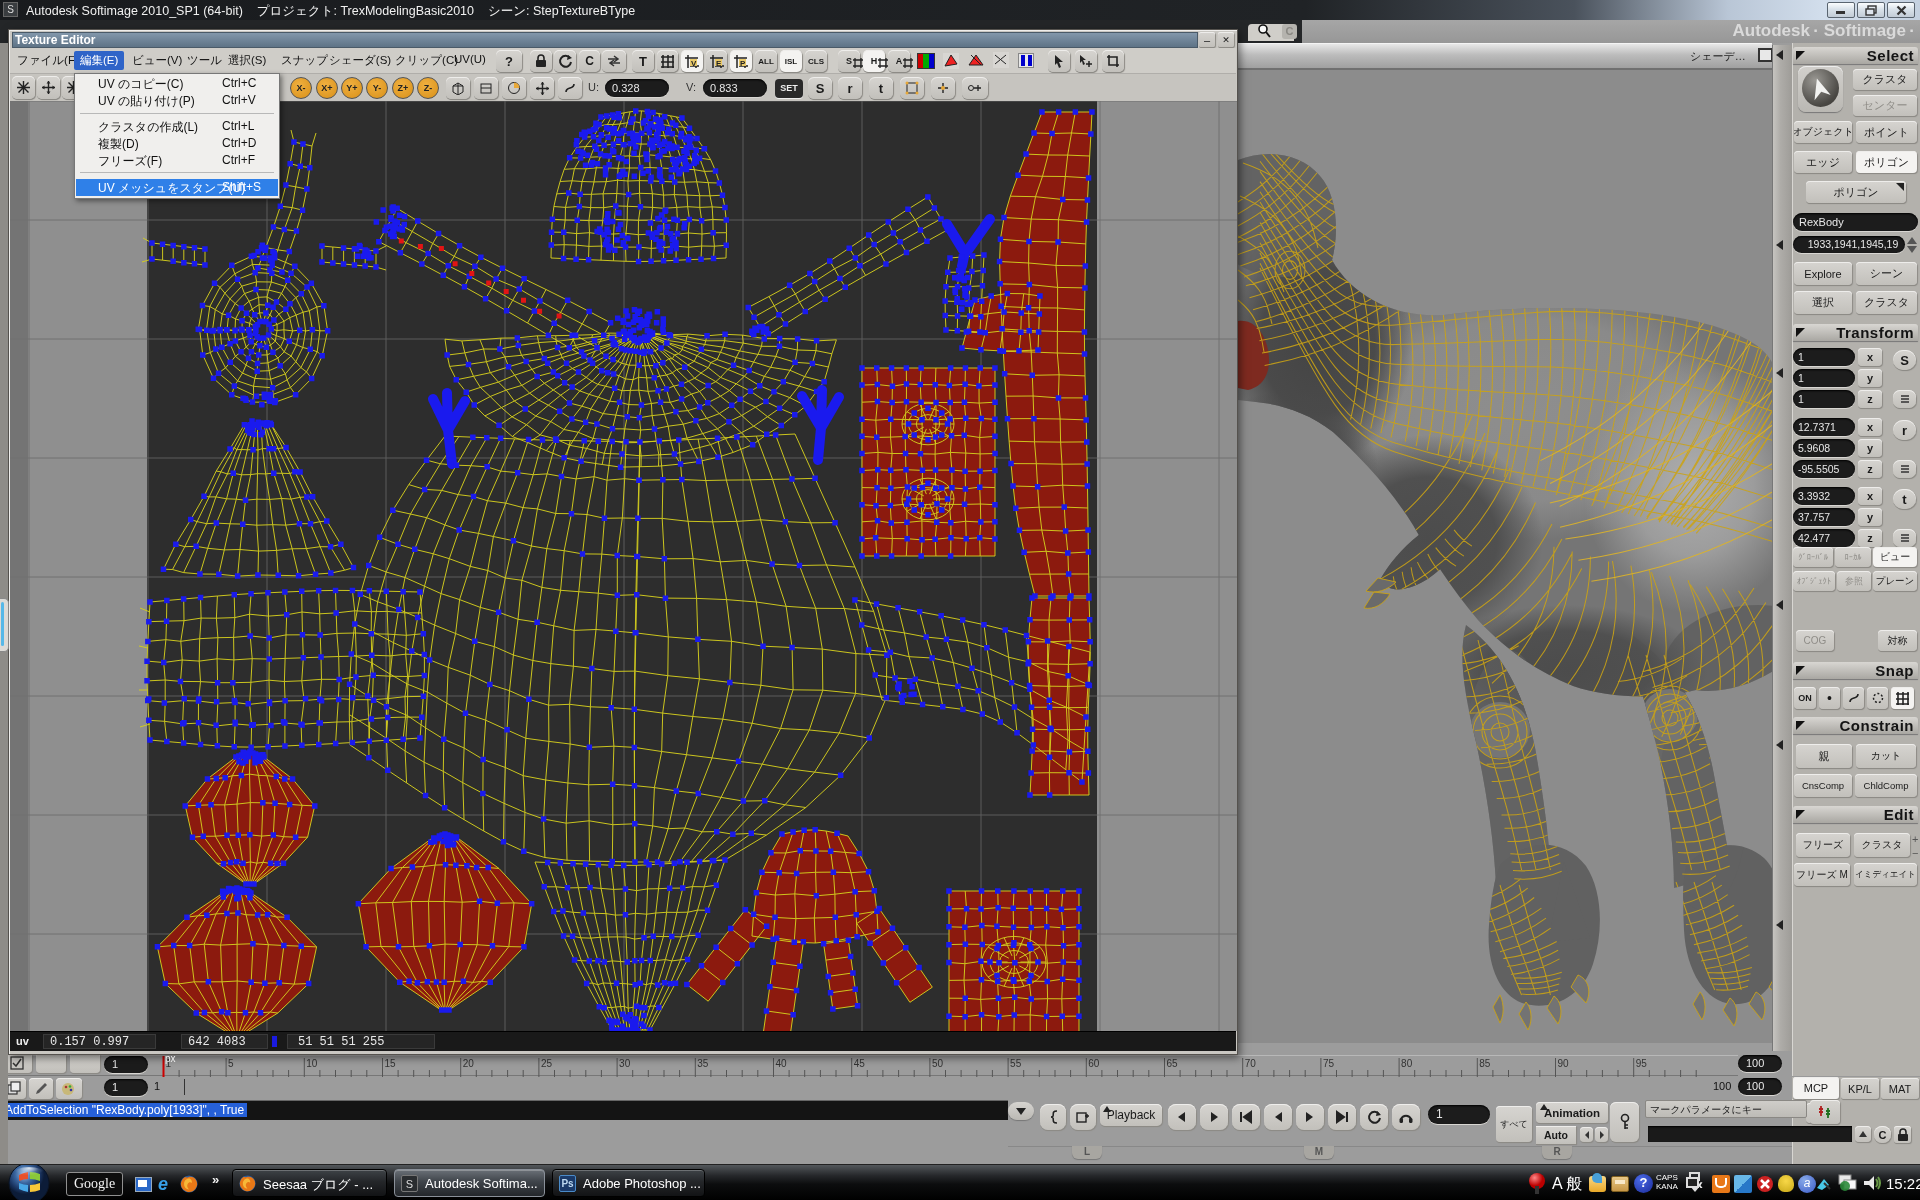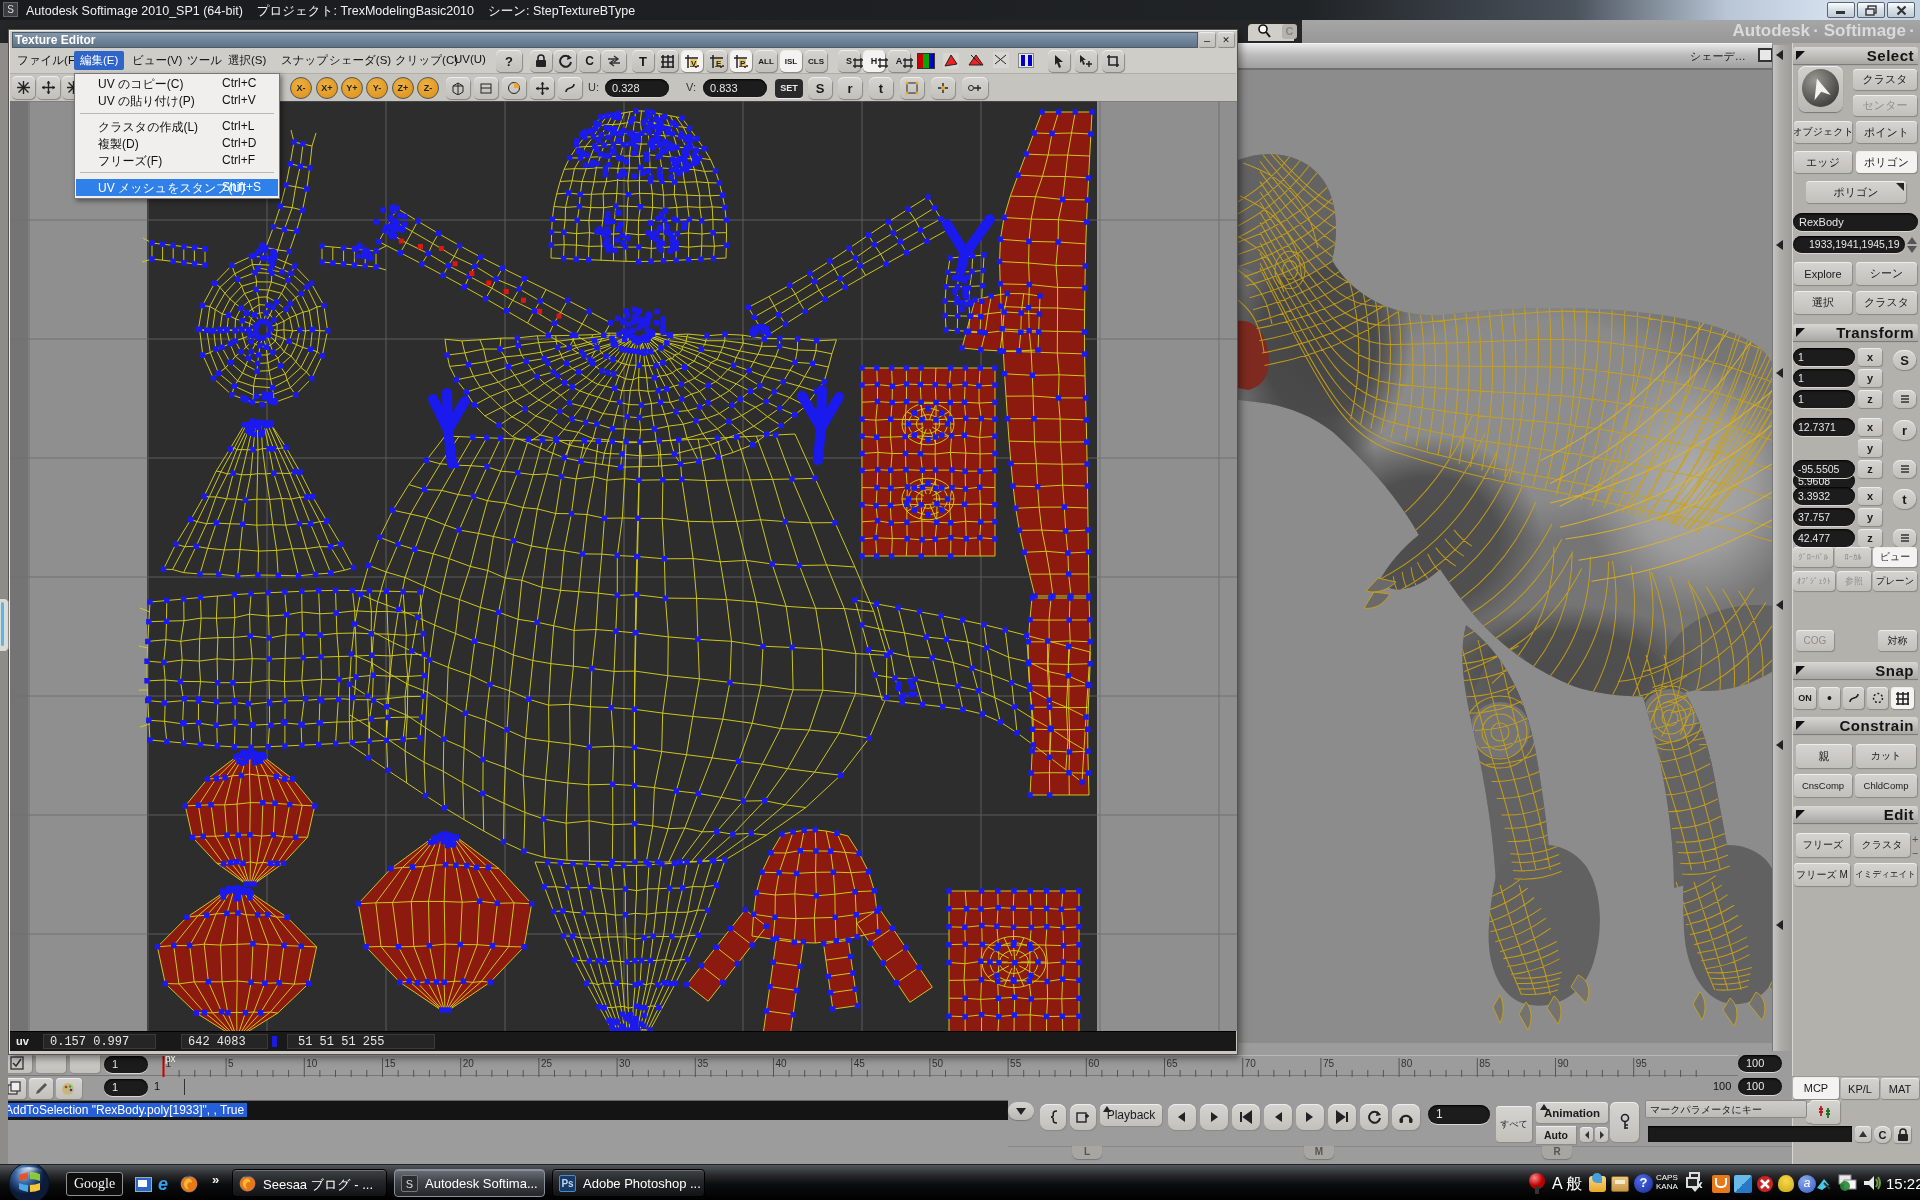--- a/index.html
+++ b/index.html
@@ -115,40 +115,40 @@
   </div>
 <div style="position:absolute;left:1853px;top:69px;width:64px;height:21px;background:linear-gradient(#d6d4d0,#c2c0bb);border-radius:4px;box-shadow:0 1px 0 #8d8b86, 1px 1px 1px #8d8b86, inset 0 1px 0 #eeedeb;color:#1a1a1a;font-size:11px;font-weight:normal;display:flex;align-items:center;justify-content:center;overflow:hidden;white-space:nowrap;">クラスタ</div>
 <div style="position:absolute;left:1853px;top:95px;width:64px;height:21px;background:linear-gradient(#d6d4d0,#c2c0bb);border-radius:4px;box-shadow:0 1px 0 #8d8b86, 1px 1px 1px #8d8b86, inset 0 1px 0 #eeedeb;color:#8f8d88;font-size:11px;font-weight:normal;display:flex;align-items:center;justify-content:center;overflow:hidden;white-space:nowrap;">センター</div>
 <div style="position:absolute;left:1794px;top:121px;width:58px;height:22px;background:linear-gradient(#d6d4d0,#c2c0bb);border-radius:4px;box-shadow:0 1px 0 #8d8b86, 1px 1px 1px #8d8b86, inset 0 1px 0 #eeedeb;color:#1a1a1a;font-size:10px;font-weight:normal;display:flex;align-items:center;justify-content:center;overflow:hidden;white-space:nowrap;">オブジェクト</div>
 <div style="position:absolute;left:1856px;top:121px;width:61px;height:22px;background:linear-gradient(#d6d4d0,#c2c0bb);border-radius:4px;box-shadow:0 1px 0 #8d8b86, 1px 1px 1px #8d8b86, inset 0 1px 0 #eeedeb;color:#1a1a1a;font-size:11px;font-weight:normal;display:flex;align-items:center;justify-content:center;overflow:hidden;white-space:nowrap;">ポイント</div>
 <div style="position:absolute;left:1794px;top:151px;width:58px;height:22px;background:linear-gradient(#d6d4d0,#c2c0bb);border-radius:4px;box-shadow:0 1px 0 #8d8b86, 1px 1px 1px #8d8b86, inset 0 1px 0 #eeedeb;color:#1a1a1a;font-size:11px;font-weight:normal;display:flex;align-items:center;justify-content:center;overflow:hidden;white-space:nowrap;">エッジ</div>
 <div style="position:absolute;left:1856px;top:151px;width:61px;height:22px;background:#f4f3f1;border-radius:4px;box-shadow:0 1px 0 #8d8b86, 1px 1px 1px #8d8b86, inset 0 1px 0 #eeedeb;color:#1a1a1a;font-size:11px;font-weight:normal;display:flex;align-items:center;justify-content:center;overflow:hidden;white-space:nowrap;">ポリゴン</div>
 <div style="position:absolute;left:1806px;top:181px;width:100px;height:22px;background:linear-gradient(#d6d4d0,#c2c0bb);border-radius:4px;box-shadow:0 1px 0 #8d8b86, 1px 1px 1px #8d8b86, inset 0 1px 0 #eeedeb;color:#1a1a1a;font-size:11px;font-weight:normal;display:flex;align-items:center;justify-content:center;overflow:hidden;white-space:nowrap;">ポリゴン</div>
 <div style="position:absolute;left:1896px;top:183px;width:0;height:0;border-top:8px solid #222;border-left:8px solid transparent;"></div>
 <div style="position:absolute;left:1793px;top:213px;width:125px;height:18px;background:#1c1c1c;border-radius:9.0px;color:#e8e8e8;font-size:11px;line-height:18px;padding-left:6px;box-shadow:inset 0 1px 2px #000,0 1px 0 #d8d6d2;">RexBody</div>
-<div style="position:absolute;left:1793px;top:236px;width:112px;height:17px;background:#1c1c1c;border-radius:8.5px;color:#e8e8e8;font-size:10.5px;line-height:17px;padding-left:16px;box-shadow:inset 0 1px 2px #000,0 1px 0 #d8d6d2;">1933,1941,1945,19</div>
+<div style="position:absolute;left:1793px;top:236px;width:112px;height:17px;background:#1c1c1c;border-radius:8.5px;color:#e8e8e8;font-size:10.5px;line-height:17px;padding-left:8px;box-shadow:inset 0 1px 2px #000,0 1px 0 #d8d6d2;text-align:center;">1933,1941,1945,19</div>
 <div style="position:absolute;left:1907px;top:237px;width:0;height:0;border-bottom:7px solid #555;border-left:5px solid transparent;border-right:5px solid transparent;"></div>
 <div style="position:absolute;left:1907px;top:246px;width:0;height:0;border-top:7px solid #555;border-left:5px solid transparent;border-right:5px solid transparent;"></div>
 <div style="position:absolute;left:1794px;top:262px;width:58px;height:23px;background:linear-gradient(#d6d4d0,#c2c0bb);border-radius:4px;box-shadow:0 1px 0 #8d8b86, 1px 1px 1px #8d8b86, inset 0 1px 0 #eeedeb;color:#1a1a1a;font-size:11px;font-weight:normal;display:flex;align-items:center;justify-content:center;overflow:hidden;white-space:nowrap;">Explore</div>
 <div style="position:absolute;left:1856px;top:262px;width:61px;height:23px;background:linear-gradient(#d6d4d0,#c2c0bb);border-radius:4px;box-shadow:0 1px 0 #8d8b86, 1px 1px 1px #8d8b86, inset 0 1px 0 #eeedeb;color:#1a1a1a;font-size:11px;font-weight:normal;display:flex;align-items:center;justify-content:center;overflow:hidden;white-space:nowrap;">シーン</div>
 <div style="position:absolute;left:1794px;top:291px;width:58px;height:23px;background:linear-gradient(#d6d4d0,#c2c0bb);border-radius:4px;box-shadow:0 1px 0 #8d8b86, 1px 1px 1px #8d8b86, inset 0 1px 0 #eeedeb;color:#1a1a1a;font-size:11px;font-weight:normal;display:flex;align-items:center;justify-content:center;overflow:hidden;white-space:nowrap;">選択</div>
 <div style="position:absolute;left:1856px;top:291px;width:61px;height:23px;background:linear-gradient(#d6d4d0,#c2c0bb);border-radius:4px;box-shadow:0 1px 0 #8d8b86, 1px 1px 1px #8d8b86, inset 0 1px 0 #eeedeb;color:#1a1a1a;font-size:11px;font-weight:normal;display:flex;align-items:center;justify-content:center;overflow:hidden;white-space:nowrap;">クラスタ</div>
 <div style="position:absolute;left:1793px;top:324px;width:125px;height:17px;background:linear-gradient(#d8d6d2,#a9a7a2);border-radius:3px 3px 0 0;box-shadow:0 1px 1px #777;">
     <div style="position:absolute;left:3px;top:4px;width:0;height:0;border-left:9px solid #111;border-bottom:9px solid transparent"></div>
     <div style="position:absolute;right:4px;top:0px;font-weight:bold;font-size:15px;color:#141414;letter-spacing:0.5px">Transform</div>
   </div>
 <div style="position:absolute;left:1793px;top:348px;width:62px;height:18px;background:#1c1c1c;border-radius:9.0px;color:#e8e8e8;font-size:10.5px;line-height:18px;padding-left:5px;box-shadow:inset 0 1px 2px #000,0 1px 0 #d8d6d2;">1</div>
 <div style="position:absolute;left:1858px;top:348px;width:24px;height:18px;background:linear-gradient(#d6d4d0,#c2c0bb);border-radius:4px;box-shadow:0 1px 0 #8d8b86, 1px 1px 1px #8d8b86, inset 0 1px 0 #eeedeb;color:#1a1a1a;font-size:11px;font-weight:bold;display:flex;align-items:center;justify-content:center;overflow:hidden;white-space:nowrap;">x</div>
 <div style="position:absolute;left:1793px;top:369px;width:62px;height:18px;background:#1c1c1c;border-radius:9.0px;color:#e8e8e8;font-size:10.5px;line-height:18px;padding-left:5px;box-shadow:inset 0 1px 2px #000,0 1px 0 #d8d6d2;">1</div>
 <div style="position:absolute;left:1858px;top:369px;width:24px;height:18px;background:linear-gradient(#d6d4d0,#c2c0bb);border-radius:4px;box-shadow:0 1px 0 #8d8b86, 1px 1px 1px #8d8b86, inset 0 1px 0 #eeedeb;color:#1a1a1a;font-size:11px;font-weight:bold;display:flex;align-items:center;justify-content:center;overflow:hidden;white-space:nowrap;">y</div>
 <div style="position:absolute;left:1793px;top:390px;width:62px;height:18px;background:#1c1c1c;border-radius:9.0px;color:#e8e8e8;font-size:10.5px;line-height:18px;padding-left:5px;box-shadow:inset 0 1px 2px #000,0 1px 0 #d8d6d2;">1</div>
 <div style="position:absolute;left:1858px;top:390px;width:24px;height:18px;background:linear-gradient(#d6d4d0,#c2c0bb);border-radius:4px;box-shadow:0 1px 0 #8d8b86, 1px 1px 1px #8d8b86, inset 0 1px 0 #eeedeb;color:#1a1a1a;font-size:11px;font-weight:bold;display:flex;align-items:center;justify-content:center;overflow:hidden;white-space:nowrap;">z</div>
 <div style="position:absolute;left:1793px;top:418px;width:62px;height:18px;background:#1c1c1c;border-radius:9.0px;color:#e8e8e8;font-size:10.5px;line-height:18px;padding-left:5px;box-shadow:inset 0 1px 2px #000,0 1px 0 #d8d6d2;">12.7371</div>
 <div style="position:absolute;left:1858px;top:418px;width:24px;height:18px;background:linear-gradient(#d6d4d0,#c2c0bb);border-radius:4px;box-shadow:0 1px 0 #8d8b86, 1px 1px 1px #8d8b86, inset 0 1px 0 #eeedeb;color:#1a1a1a;font-size:11px;font-weight:bold;display:flex;align-items:center;justify-content:center;overflow:hidden;white-space:nowrap;">x</div>
-<div style="position:absolute;left:1793px;top:439px;width:62px;height:18px;background:#1c1c1c;border-radius:9.0px;color:#e8e8e8;font-size:10.5px;line-height:18px;padding-left:5px;box-shadow:inset 0 1px 2px #000,0 1px 0 #d8d6d2;margin-top:33px;">5.9608</div>
+<div style="position:absolute;left:1793px;top:439px;width:62px;height:18px;background:#1c1c1c;border-radius:9.0px;color:#e8e8e8;font-size:10.5px;line-height:18px;padding-left:5px;box-shadow:inset 0 1px 2px #000,0 1px 0 #d8d6d2;">5.9608</div>
 <div style="position:absolute;left:1858px;top:439px;width:24px;height:18px;background:linear-gradient(#d6d4d0,#c2c0bb);border-radius:4px;box-shadow:0 1px 0 #8d8b86, 1px 1px 1px #8d8b86, inset 0 1px 0 #eeedeb;color:#1a1a1a;font-size:11px;font-weight:bold;display:flex;align-items:center;justify-content:center;overflow:hidden;white-space:nowrap;">y</div>
 <div style="position:absolute;left:1793px;top:460px;width:62px;height:18px;background:#1c1c1c;border-radius:9.0px;color:#e8e8e8;font-size:10.5px;line-height:18px;padding-left:5px;box-shadow:inset 0 1px 2px #000,0 1px 0 #d8d6d2;">-95.5505</div>
 <div style="position:absolute;left:1858px;top:460px;width:24px;height:18px;background:linear-gradient(#d6d4d0,#c2c0bb);border-radius:4px;box-shadow:0 1px 0 #8d8b86, 1px 1px 1px #8d8b86, inset 0 1px 0 #eeedeb;color:#1a1a1a;font-size:11px;font-weight:bold;display:flex;align-items:center;justify-content:center;overflow:hidden;white-space:nowrap;">z</div>
 <div style="position:absolute;left:1793px;top:487px;width:62px;height:18px;background:#1c1c1c;border-radius:9.0px;color:#e8e8e8;font-size:10.5px;line-height:18px;padding-left:5px;box-shadow:inset 0 1px 2px #000,0 1px 0 #d8d6d2;">3.3932</div>
 <div style="position:absolute;left:1858px;top:487px;width:24px;height:18px;background:linear-gradient(#d6d4d0,#c2c0bb);border-radius:4px;box-shadow:0 1px 0 #8d8b86, 1px 1px 1px #8d8b86, inset 0 1px 0 #eeedeb;color:#1a1a1a;font-size:11px;font-weight:bold;display:flex;align-items:center;justify-content:center;overflow:hidden;white-space:nowrap;">x</div>
 <div style="position:absolute;left:1793px;top:508px;width:62px;height:18px;background:#1c1c1c;border-radius:9.0px;color:#e8e8e8;font-size:10.5px;line-height:18px;padding-left:5px;box-shadow:inset 0 1px 2px #000,0 1px 0 #d8d6d2;">37.757</div>
 <div style="position:absolute;left:1858px;top:508px;width:24px;height:18px;background:linear-gradient(#d6d4d0,#c2c0bb);border-radius:4px;box-shadow:0 1px 0 #8d8b86, 1px 1px 1px #8d8b86, inset 0 1px 0 #eeedeb;color:#1a1a1a;font-size:11px;font-weight:bold;display:flex;align-items:center;justify-content:center;overflow:hidden;white-space:nowrap;">y</div>
 <div style="position:absolute;left:1793px;top:529px;width:62px;height:18px;background:#1c1c1c;border-radius:9.0px;color:#e8e8e8;font-size:10.5px;line-height:18px;padding-left:5px;box-shadow:inset 0 1px 2px #000,0 1px 0 #d8d6d2;">42.477</div>
 <div style="position:absolute;left:1858px;top:529px;width:24px;height:18px;background:linear-gradient(#d6d4d0,#c2c0bb);border-radius:4px;box-shadow:0 1px 0 #8d8b86, 1px 1px 1px #8d8b86, inset 0 1px 0 #eeedeb;color:#1a1a1a;font-size:11px;font-weight:bold;display:flex;align-items:center;justify-content:center;overflow:hidden;white-space:nowrap;">z</div>
 <div style="position:absolute;left:1893px;top:350px;width:23px;height:20px;background:linear-gradient(#d6d4d0,#c2c0bb);border-radius:10px;box-shadow:0 1px 0 #8d8b86, 1px 1px 1px #8d8b86, inset 0 1px 0 #eeedeb;color:#1a1a1a;font-size:13px;font-weight:bold;display:flex;align-items:center;justify-content:center;overflow:hidden;white-space:nowrap;">S</div>

